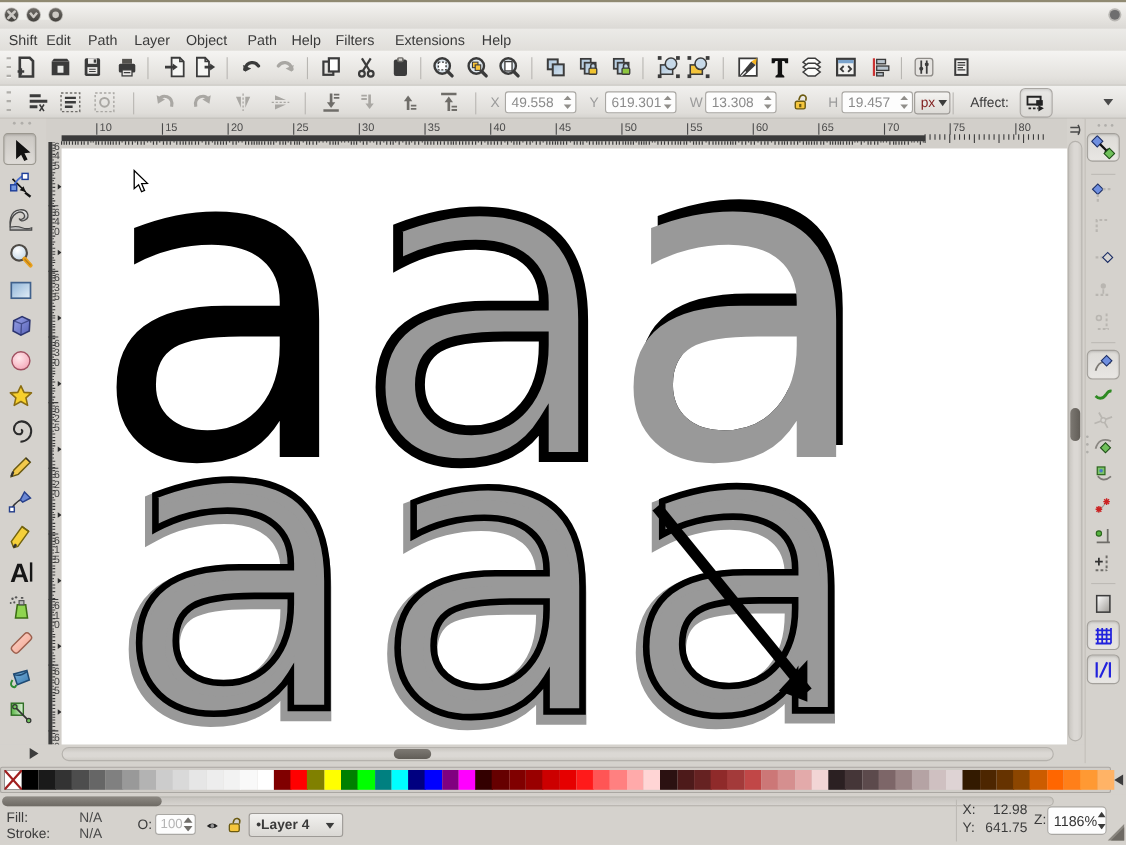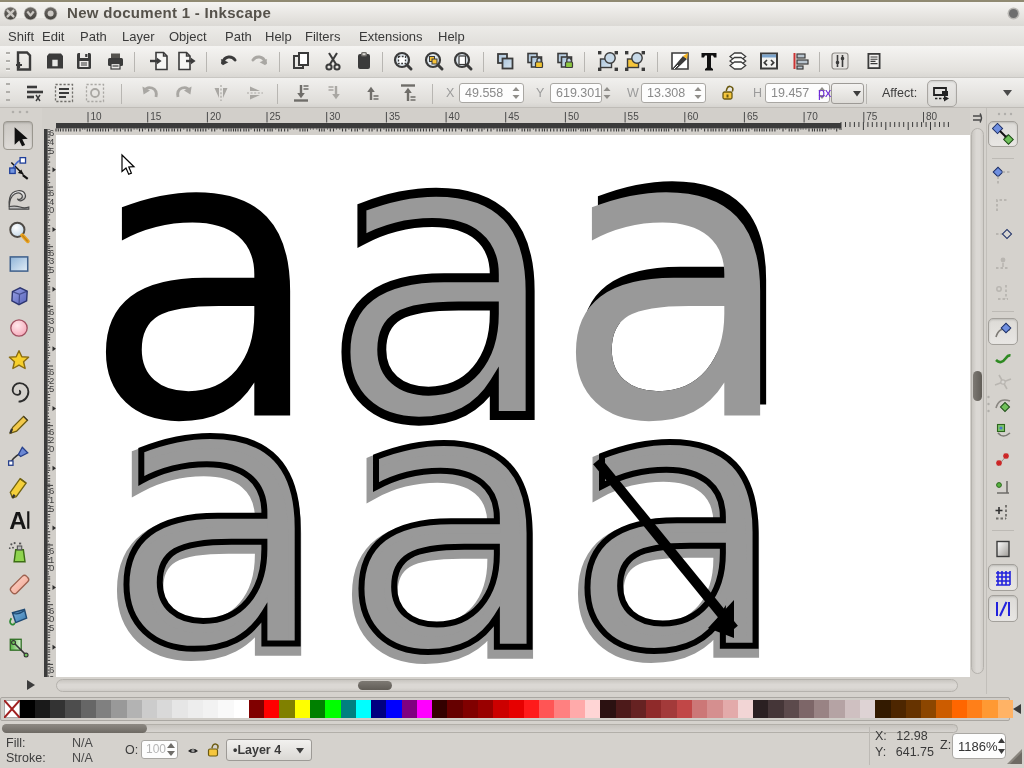--- a/index.html
+++ b/index.html
@@ -46,21 +46,20 @@
         <circle cx="30.5" cy="13.5" r="6.7" fill="#8d8a85" opacity="0.55"></circle>
         <circle cx="30.5" cy="13.5" r="6" fill="url(#btng)"></circle>
 <path d="M27.3 11.5 L30.5 15.5 L33.7 11.5" stroke="#ccc9c4" stroke-width="2.2" fill="none" stroke-linejoin="round"></path>
       </g>
 <g>
         <circle cx="50.6" cy="13.5" r="6.7" fill="#8d8a85" opacity="0.55"></circle>
         <circle cx="50.6" cy="13.5" r="6" fill="url(#btng)"></circle>
 <circle cx="50.6" cy="13.5" r="3" fill="#ccc9c4"></circle>
       </g>
 </svg>
-<div class="abs" id="title">New document 1 - Inkscape</div>
 <div class="abs" style="left:1009px;top:9px;width:9px;height:9px;border-radius:5px;background:#6e6e6e;box-shadow:0 0 0 1.5px #b9b7b3"></div>
 <div class="abs" id="menubar"></div>
 <div class="mi" style="left:8px">Shift</div>
 <div class="mi" style="left:42px">Edit</div>
 <div class="mi" style="left:80px">Path</div>
 <div class="mi" style="left:122px">Layer</div>
 <div class="mi" style="left:169px">Object</div>
 <div class="mi" style="left:225px">Path</div>
 <div class="mi" style="left:265px">Help</div>
 <div class="mi" style="left:305px">Filters</div>
@@ -300,21 +299,21 @@
 <div class="vsep1" style="left:277px;top:84px"></div>
 <div class="vsep1" style="left:432px;top:84px"></div>
 <div class="vsep1" style="left:866px;top:84px"></div>
 <div class="lab2" style="left:446px">X</div>
     <div class="spin" style="left:459px;top:83px;width:65px">49.558</div>
     <svg class="abs" style="left:511px;top:86px" width="10" height="14">
       <path d="M5 1 L8.5 5 H1.5 z" fill="#908e8a"></path>
       <path d="M5 13 L8.5 9 H1.5 z" fill="#908e8a"></path>
     </svg>
 <div class="lab2" style="left:536px">Y</div>
-    <div class="spin" style="left:550px;top:83px;width:52px">619.301</div>
+    <div class="spin" style="left:550px;top:83px;width:65px">619.301</div>
     <svg class="abs" style="left:602px;top:86px" width="10" height="14">
       <path d="M5 1 L8.5 5 H1.5 z" fill="#908e8a"></path>
       <path d="M5 13 L8.5 9 H1.5 z" fill="#908e8a"></path>
     </svg>
 <div class="lab2" style="left:627px">W</div>
     <div class="spin" style="left:641px;top:83px;width:65px">13.308</div>
     <svg class="abs" style="left:693px;top:86px" width="10" height="14">
       <path d="M5 1 L8.5 5 H1.5 z" fill="#908e8a"></path>
       <path d="M5 13 L8.5 9 H1.5 z" fill="#908e8a"></path>
     </svg>
@@ -323,21 +322,21 @@
       <path d="M6 8 V5.5 a3 3 0 0 1 6 0 V6.8" fill="none" stroke="#6b5a10" stroke-width="1.5" transform="rotate(18 9 5)"></path>
       <rect x="5.5" y="10.5" width="2" height="3" fill="#6b5a10"></rect>
     </svg>
 <div class="lab2" style="left:753px">H</div>
     <div class="spin" style="left:765px;top:83px;width:65px">19.457</div>
     <svg class="abs" style="left:817px;top:86px" width="10" height="14">
       <path d="M5 1 L8.5 5 H1.5 z" fill="#908e8a"></path>
       <path d="M5 13 L8.5 9 H1.5 z" fill="#908e8a"></path>
     </svg>
 <div class="abs" style="left:831px;top:83px;width:33px;height:21px;border:1px solid #9d9a96;border-radius:3px;background:linear-gradient(#f4f3f1,#dddbd7)"></div>
-<div class="abs" style="left:818px;top:86px;font-size:12.5px;color:#6d28d9">px</div>
+<div class="abs" style="left:837px;top:86px;font-size:12.5px;color:#7f1d1d">px</div>
 <svg class="abs" style="left:853px;top:91px" width="9" height="6">
       <path d="M0 0 h8 L4 5.5 z" fill="#3c3c3c"></path>
     </svg>
 <div class="abs" style="left:882px;top:86px;font-size:12.5px;color:#3c3c3c">Affect:</div>
 <div class="abs" style="left:927px;top:80px;width:30px;height:27px;border:1px solid #a9a6a2;border-radius:5px;background:linear-gradient(#e9e8e6,#dcdad6);box-shadow:inset 0 1px 2px rgba(0,0,0,0.12)"></div>
 <svg class="abs" style="left:933px;top:86px" width="18" height="16">
       <path d="M1 2 h12 v7 h-12 z" fill="none" stroke="#222" stroke-width="1.8"></path>
       <rect x="9" y="5" width="6" height="5" fill="#222"></rect>
       <path d="M2 12.5 h9" stroke="#222" stroke-width="1.6" stroke-dasharray="2.4 1.6"></path>
       <path d="M11 9.6 L16 12.5 L11 15.4 z" fill="#222"></path>
@@ -808,21 +807,21 @@
       <path d="M5.5 7 V4.8 a2.8 2.8 0 0 1 5.6 0 V6" fill="none" stroke="#6b5a10" stroke-width="1.4" transform="rotate(16 8 4.5)"></path>
     </svg>
 <div class="abs" style="left:226px;top:739px;width:86px;height:22px;border:1px solid #9d9a96;border-radius:3px;background:linear-gradient(#f2f1ef,#dad8d4)"></div>
 <div class="abs" style="left:233px;top:743px;font-size:12.5px;font-weight:bold;color:#3a3a3a">•Layer 4</div>
 <svg class="abs" style="left:296px;top:748px" width="9" height="6">
       <path d="M0 0 h8 L4 5.5 z" fill="#3c3c3c"></path>
     </svg>
 <div class="abs" style="left:869px;top:727px;width:1px;height:38px;background:#bdbab5"></div>
 <div class="abs" style="left:875px;top:729px;font-size:12.5px;color:#3a3a3a">X:</div>
 <div class="abs" style="left:875px;top:745px;font-size:12.5px;color:#3a3a3a">Y:</div>
-<div class="abs" style="left:890px;top:729px;width:44px;font-size:12.5px;color:#3a3a3a;text-align:center">12.98</div>
+<div class="abs" style="left:890px;top:729px;width:44px;font-size:12.5px;color:#3a3a3a;text-align:right">12.98</div>
 <div class="abs" style="left:890px;top:745px;width:44px;font-size:12.5px;color:#3a3a3a;text-align:right">641.75</div>
 <div class="abs" style="left:940px;top:738px;font-size:12.5px;color:#3a3a3a">Z:</div>
 <div class="abs" style="left:952px;top:733px;width:54px;height:26px;background:#fdfdfd;border:1px solid #a9a7a3;border-radius:4px"></div>
 <div class="abs" style="left:958px;top:739px;font-size:13px;color:#333">1186%</div>
 <svg class="abs" style="left:997px;top:738px" width="9" height="16">
       <path d="M4.5 0 L8 5 H1 z" fill="#3c3c3c"></path>
       <path d="M4.5 16 L8 11 H1 z" fill="#3c3c3c"></path>
     </svg>
 <svg class="abs" style="left:1006px;top:748px" width="17" height="17">
       <path d="M16 1 V16 H1 z" fill="#8a867f"></path>

